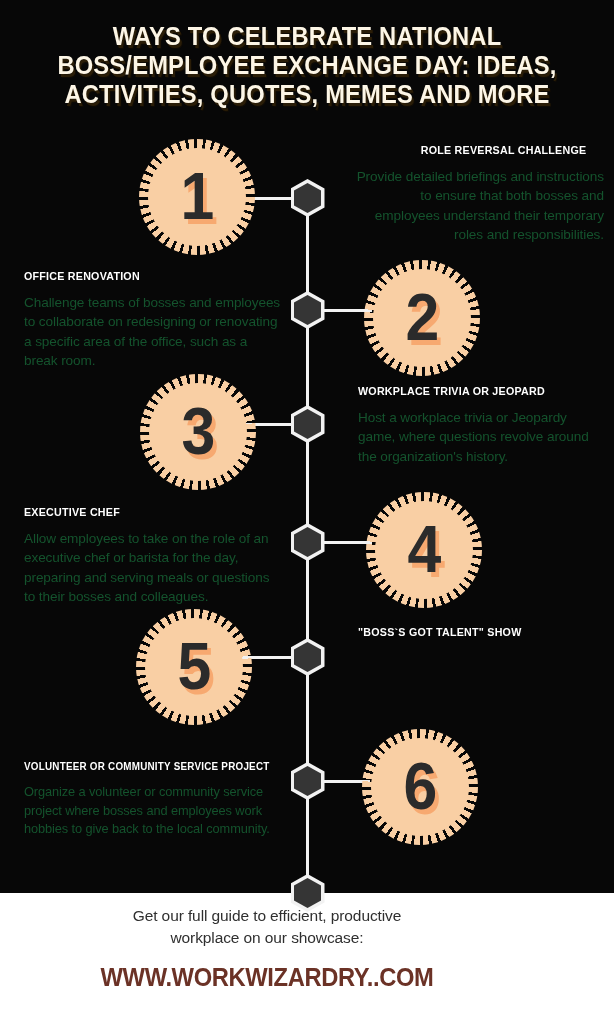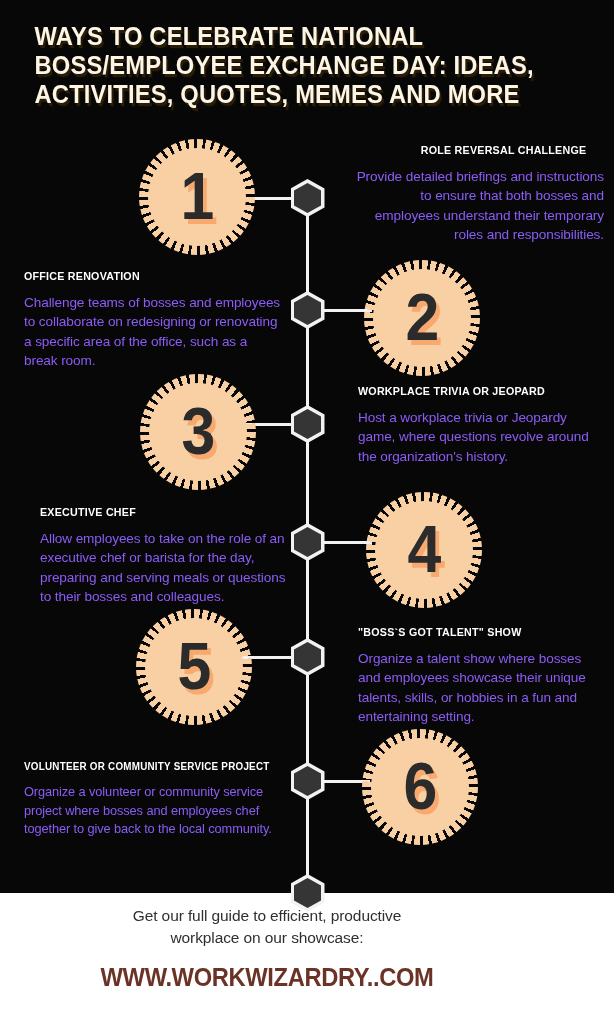--- a/index.html
+++ b/index.html
@@ -30,21 +30,21 @@
     height: 893px;
     background: #070707;
   }
 
   
   .title-block {
     position: absolute;
     left: 0;
     top: 22px;
     width: 614px;
-    text-align: left;
+    text-align: center;
     padding: 0 14px;
   }
   .title-line {
     font-family: "Liberation Sans", sans-serif;
     font-weight: bold;
     font-size: 25.5px;
     line-height: 29px;
     letter-spacing: 0.2px;
     color: #fdf6e6;
     text-transform: uppercase;
@@ -144,21 +144,21 @@
     text-transform: uppercase;
     transform: scaleX(0.93);
     transform-origin: left center;
     white-space: nowrap;
     margin-bottom: 11px;
   }
   .block .body {
     font-family: "Liberation Sans", sans-serif;
     font-size: 13.6px;
     line-height: 19.4px;
-    color: #8b5cf6;
+    color: #14532d;
     letter-spacing: -0.1px;
   }
 
   
   .footer {
     position: absolute;
     left: 0;
     top: 905px;
     width: 534px;
     text-align: center;
@@ -255,33 +255,32 @@
   <div class="block" style="left:24px; top:270px; width:260px;">
     <div class="heading">OFFICE RENOVATION</div>
     <div class="body">Challenge teams of bosses and employees to collaborate on redesigning or renovating a specific area of the office, such as a break room.</div>
   </div>
 
   <div class="block" style="left:358px; top:385px; width:248px;">
     <div class="heading">WORKPLACE TRIVIA OR JEOPARD</div>
     <div class="body">Host a workplace trivia or Jeopardy game, where questions revolve around the organization's history.</div>
   </div>
 
-  <div class="block" style="left:40px; top:506px; width:258px;">
+  <div class="block" style="left:24px; top:506px; width:258px;">
     <div class="heading">EXECUTIVE CHEF</div>
     <div class="body">Allow employees to take on the role of an executive chef or barista for the day, preparing and serving meals or questions to their bosses and colleagues.</div>
   </div>
 
   <div class="block" style="left:358px; top:626px; width:248px;">
     <div class="heading">"BOSS`S GOT TALENT" SHOW</div>
-    <div class="body">Organize a talent show where bosses and employees showcase their unique talents, skills, or hobbies in a fun and entertaining setting.</div>
   </div>
 
   <div class="block" style="left:24px; top:760px; width:262px;">
     <div class="heading" style="font-size:10.6px;">VOLUNTEER OR COMMUNITY SERVICE PROJECT</div>
-    <div class="body" style="font-size:12.8px; line-height:18.6px;">Organize a volunteer or community service project where bosses and employees chef together to give back to the local community.</div>
+    <div class="body" style="font-size:12.8px; line-height:18.6px;">Organize a volunteer or community service project where bosses and employees work hobbies to give back to the local community.</div>
   </div>
 
   <div class="footer">
     <div class="cta">Get our full guide to efficient, productive</div>
     <div class="cta">workplace on our showcase:</div>
     <div class="url">WWW.WORKWIZARDRY..COM</div>
   </div>
 
 </div>
 

